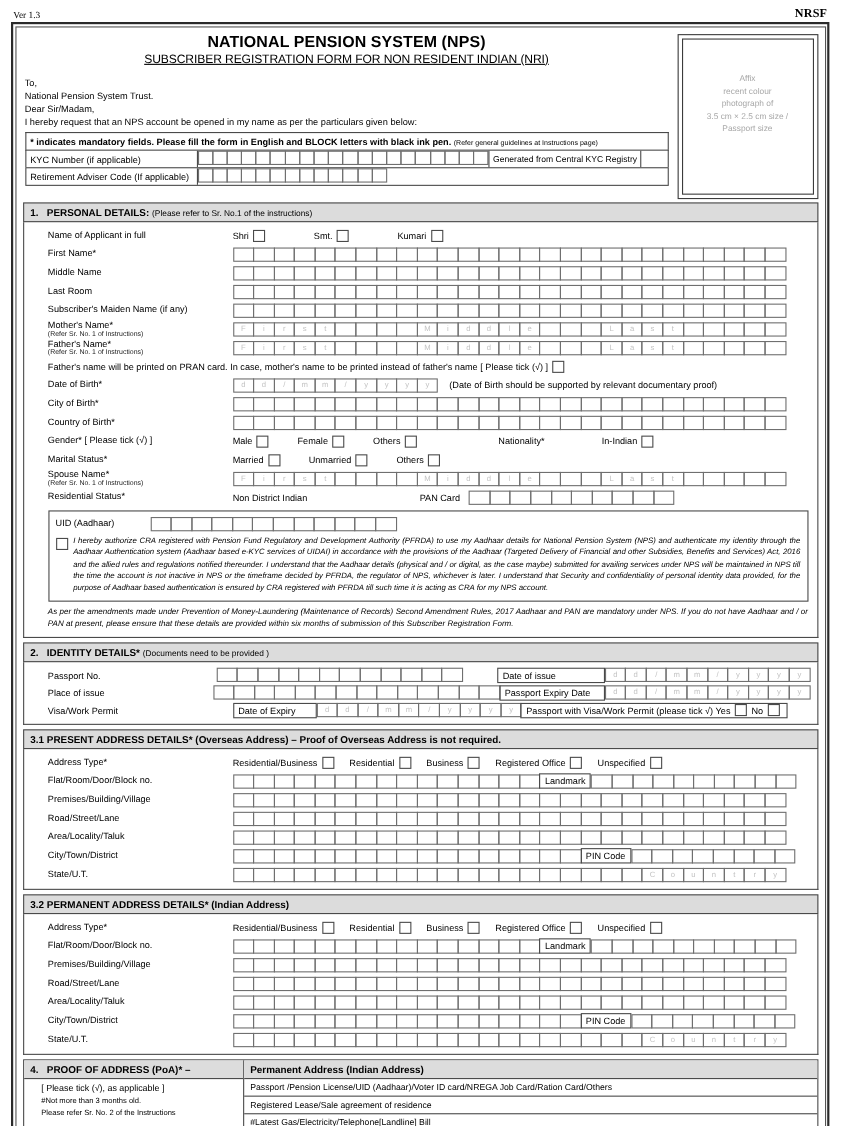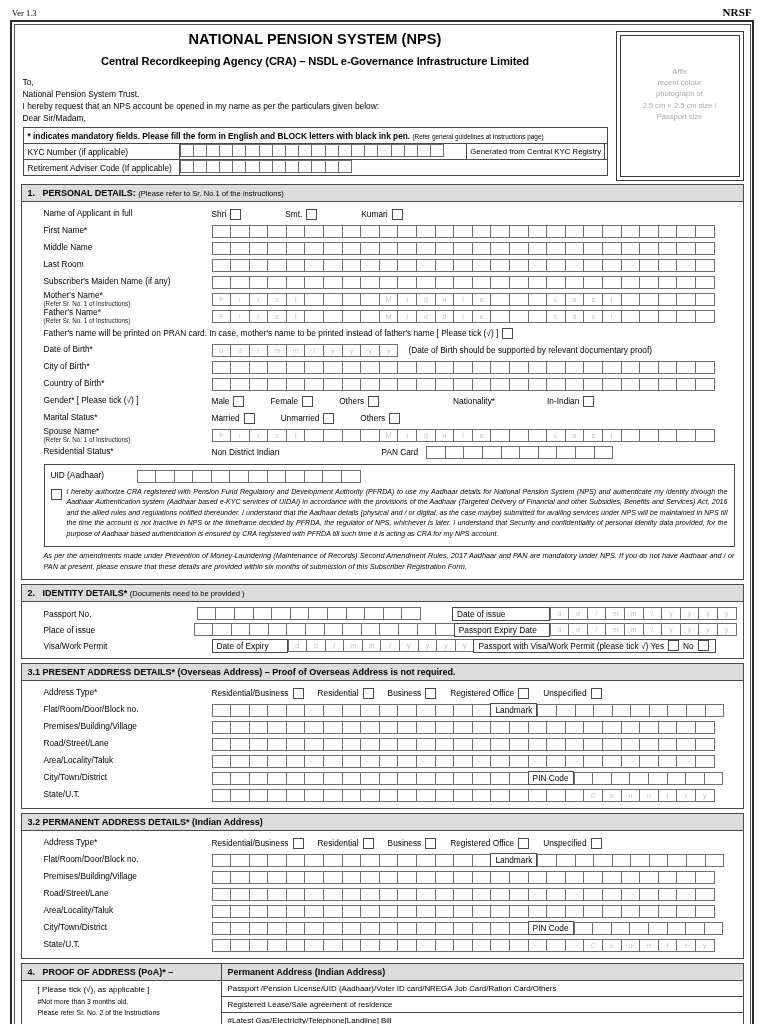--- a/index.html
+++ b/index.html
@@ -104,26 +104,26 @@
     <span class="ver">Ver 1.3</span>
     <span class="nrsf">NRSF</span>
   </div>
 
   <div class="outer">
   <div class="outer-in">
 
     <div class="hdr">
       <div class="hdr-left">
         <div class="t1">NATIONAL PENSION SYSTEM (NPS)</div>
-        <div class="t3">Central Recordkeeping Agency (CRA) – NSDL e-Governance Infrastructure Limited</div>
+        <div class="t2">SUBSCRIBER REGISTRATION FORM FOR NON RESIDENT INDIAN (NRI)</div>
         <div class="to-block">
           <div>To,</div>
           <div>National Pension System Trust.</div>
+          <div>Dear Sir/Madam,</div>
           <div>I hereby request that an NPS account be opened in my name as per the particulars given below:</div>
-          <div>Dear Sir/Madam,</div>
         </div>
 
         <div style="margin-top:3px;">
           <div class="mand">
             <span>* indicates mandatory fields. Please fill the form in English and BLOCK letters with black ink pen.</span>
             <small>(Refer general guidelines at Instructions page)</small>
           </div>
           <div class="brow">
             <div class="lbl-cell div-r" style="width:156px;">KYC Number (if applicable)</div>
             <div class="cells" id="kyc-cells">
@@ -141,21 +141,21 @@
                   <div class="cell" style="width: 14.2px;"></div>
                   <div class="cell" style="width: 14.2px;"></div>
                   <div class="cell" style="width: 14.2px;"></div>
                   <div class="cell" style="width: 14.2px;"></div>
                   <div class="cell" style="width: 14.2px;"></div>
                   <div class="cell" style="width: 14.2px;"></div>
                   <div class="cell" style="width: 14.2px;"></div>
                   <div class="cell" style="width: 14.2px;"></div>
                   <div class="cell" style="width: 14.2px;"></div>
                 </div>
-            <div class="lbl-cell div-r" style="border-left:1px solid #4a4a4a;font-size:7.8px;padding:2px 3px;margin-left:22px;">Generated from Central KYC Registry</div>
+            <div class="lbl-cell div-r" style="border-left:1px solid #4a4a4a;font-size:7.8px;padding:2px 3px;">Generated from Central KYC Registry</div>
           </div>
           <div class="brow">
             <div class="lbl-cell div-r" style="width:156px;">Retirement Adviser Code (If applicable)</div>
             <div class="cells" id="ra-cells">
                   <div class="cell" style="width: 14.2px;"></div>
                   <div class="cell" style="width: 14.2px;"></div>
                   <div class="cell" style="width: 14.2px;"></div>
                   <div class="cell" style="width: 14.2px;"></div>
                   <div class="cell" style="width: 14.2px;"></div>
                   <div class="cell" style="width: 14.2px;"></div>

